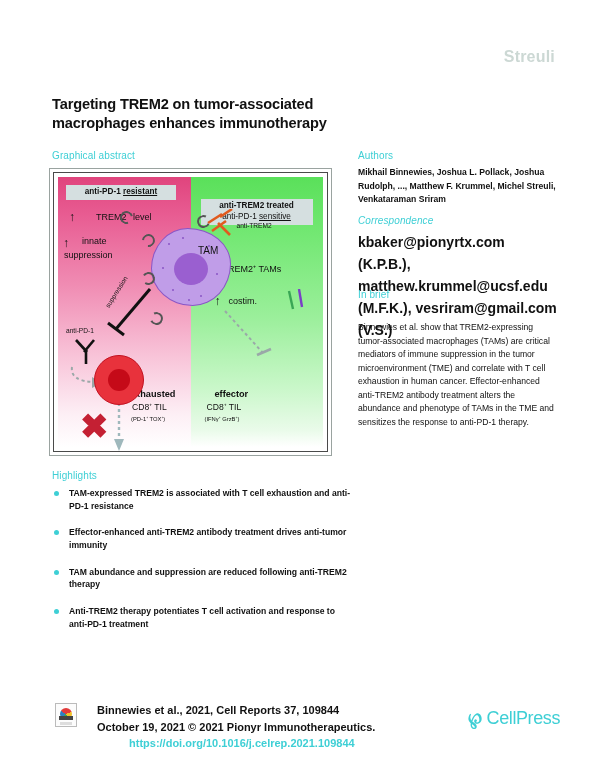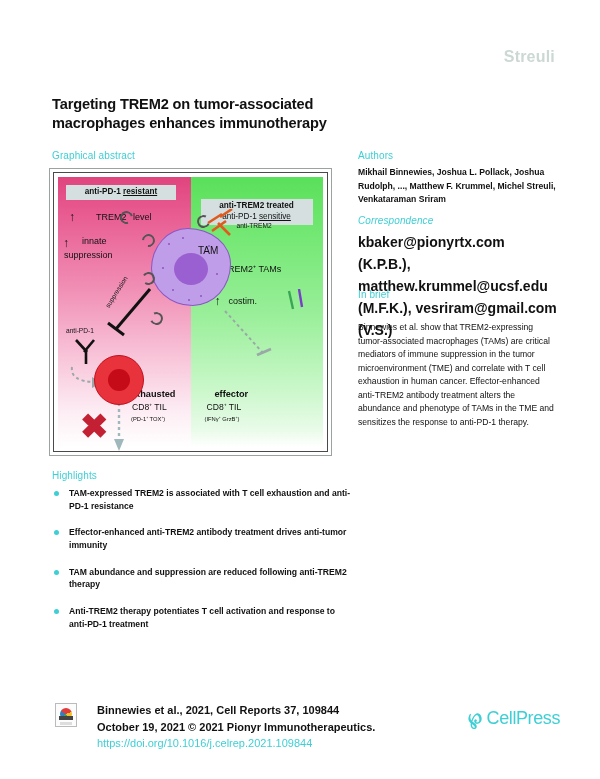--- a/index.html
+++ b/index.html
@@ -318,21 +318,22 @@
     position: absolute;
     left: 97px;
     top: 702px;
     font-size: 11px;
     line-height: 1.52;
     font-weight: bold;
     color: #111;
   }
   .footer-doi {
     color: #3ecfd5;
-    font-weight: normal;
+    font-weight: bold;
+    margin-left: 32px;
   }
   .cellpress {
     position: absolute;
     right: 40px;
     top: 708px;
     display: flex;
     align-items: center;
     gap: 4px;
     color: #3ecfd5;
   }

